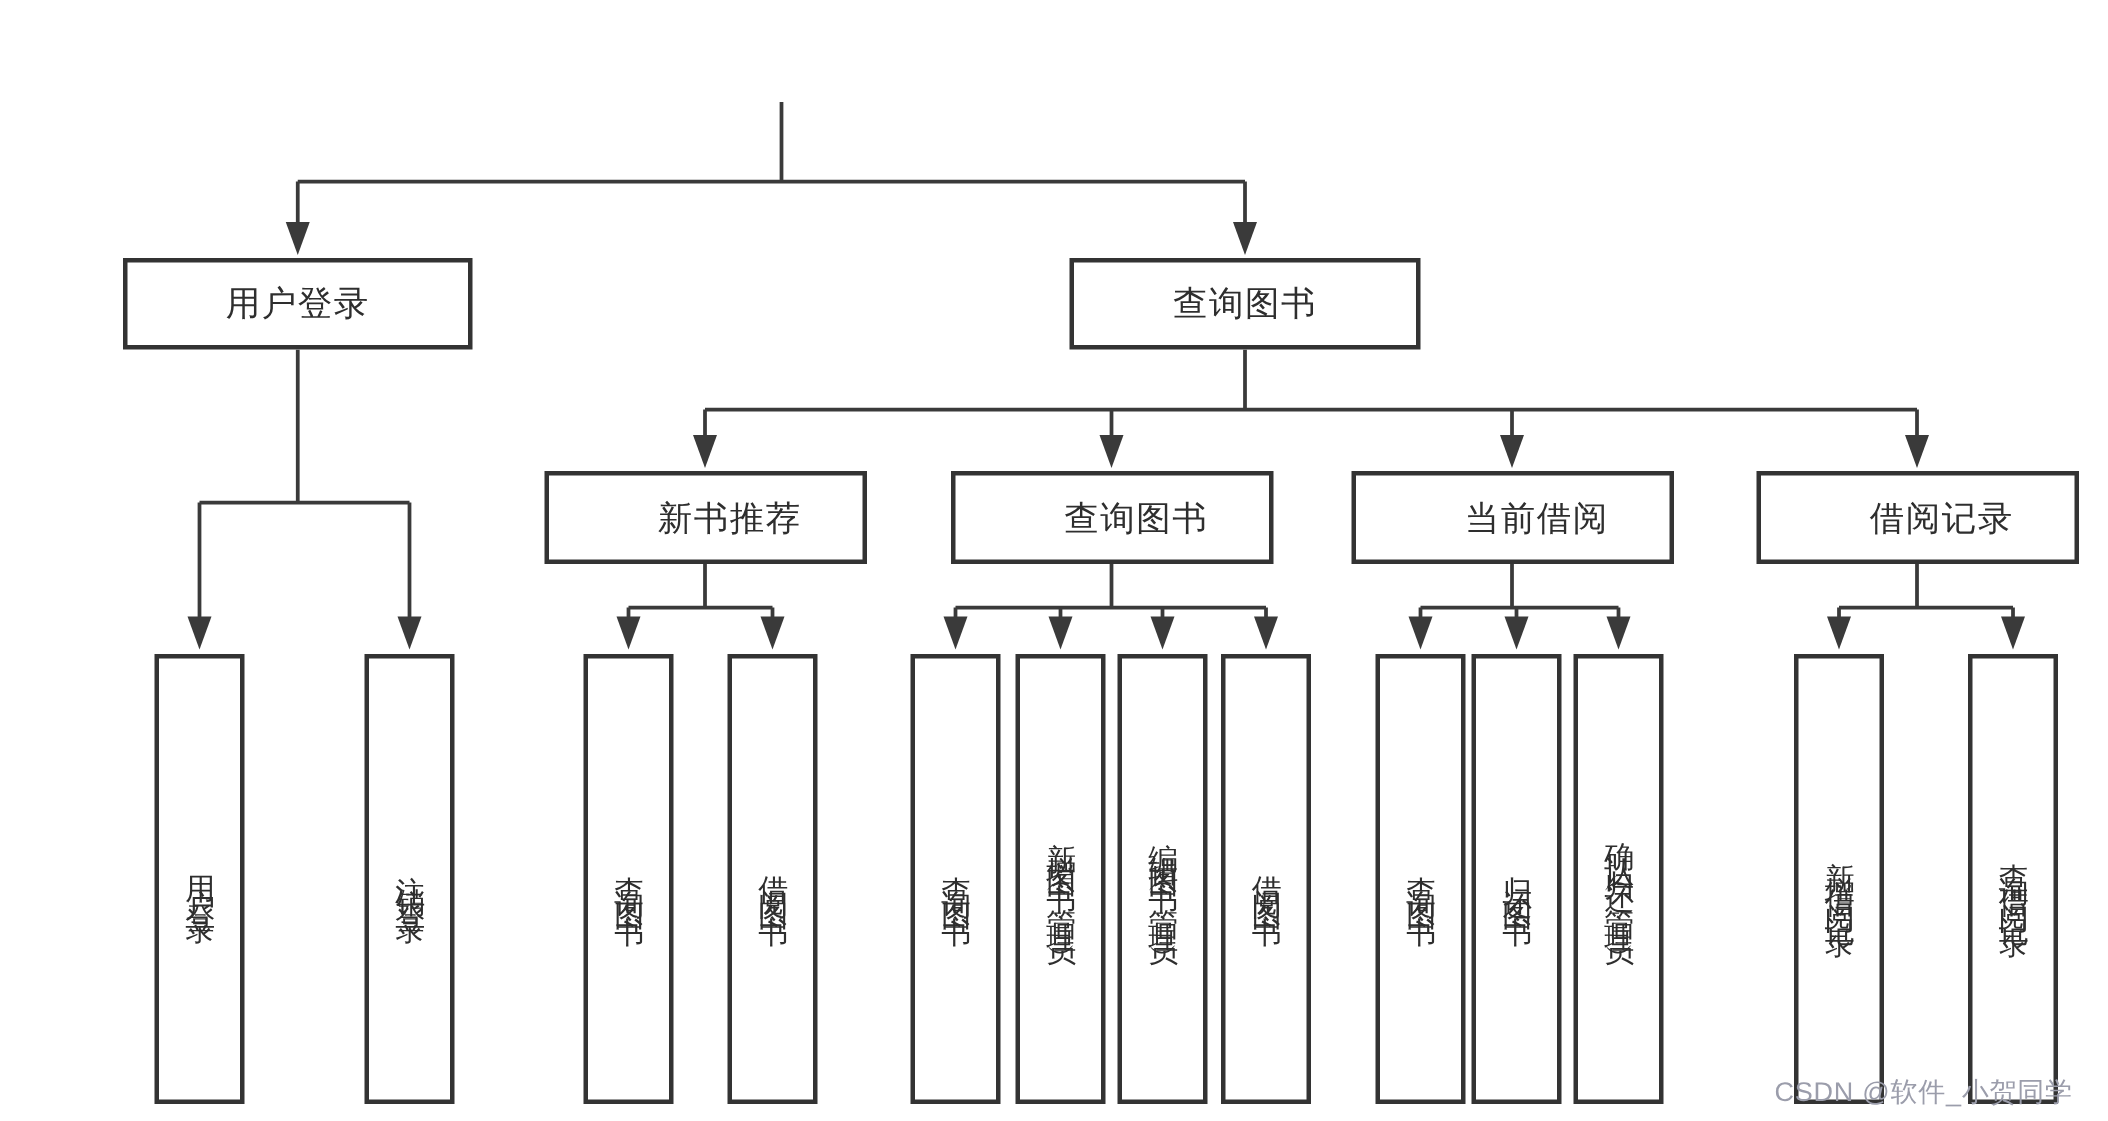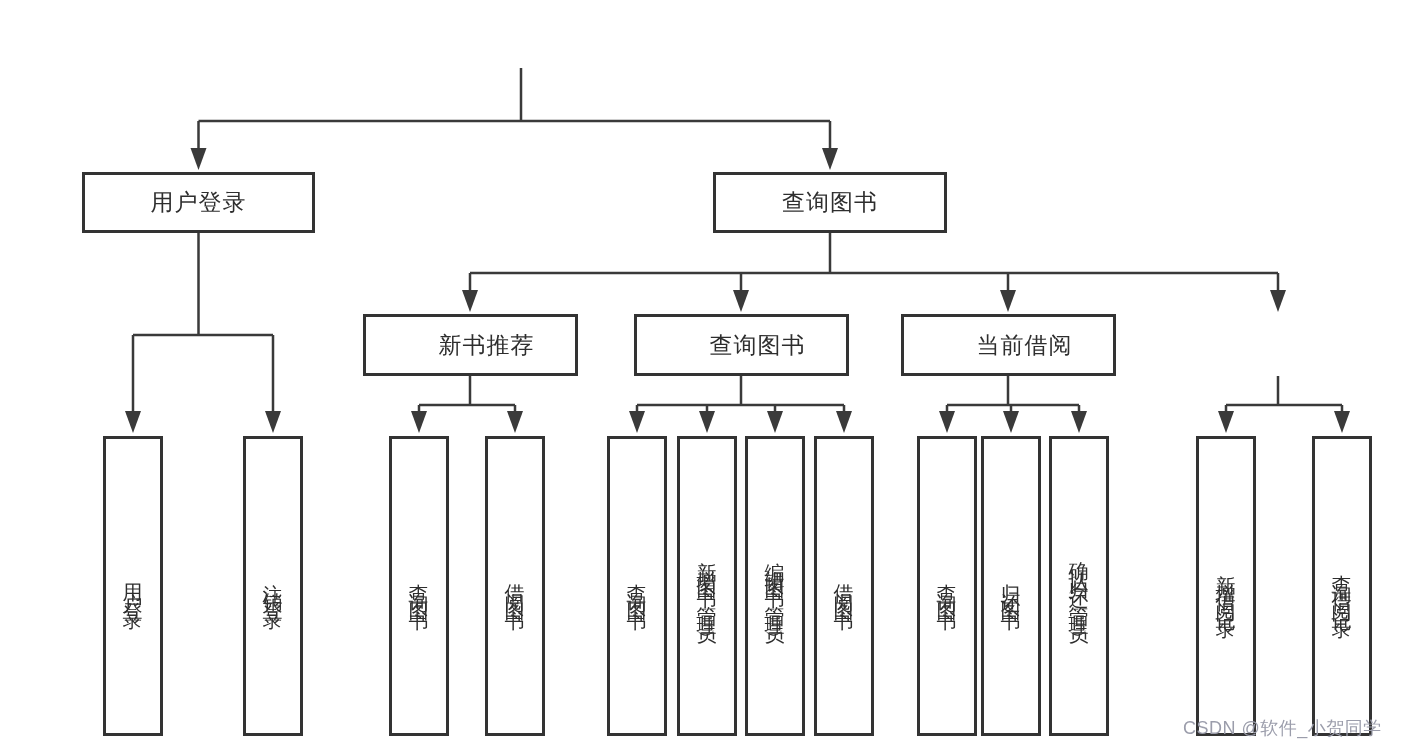--- a/index.html
+++ b/index.html
@@ -113,20 +113,21 @@
     </g>
   </svg>
 
 
   <div class="box hlabel" id="n-user-login">用户登录</div>
   <div class="box hlabel" id="n-book-mgmt">查询图书</div>
 
   <div class="box hlabel l3" id="n-new-rec">新书推荐</div>
   <div class="box hlabel l3" id="n-book-borrow">查询图书</div>
   <div class="box hlabel l3" id="n-cur-borrow">当前借阅</div>
+  <div class="box hlabel l3" id="n-borrow-record">借阅记录</div>
 
   <div class="box leaf" id="leaf-0-0">用户登录</div>
   <div class="box leaf" id="leaf-0-1">注销登录</div>
 
   <div class="box leaf" id="leaf-1-0">查询图书</div>
   <div class="box leaf" id="leaf-1-1">借阅图书</div>
 
   <div class="box leaf" id="leaf-2-0">查询图书</div>
   <div class="box leaf" id="leaf-2-1">新增图书（管理员）</div>
   <div class="box leaf" id="leaf-2-2">编辑图书（管理员）</div>

